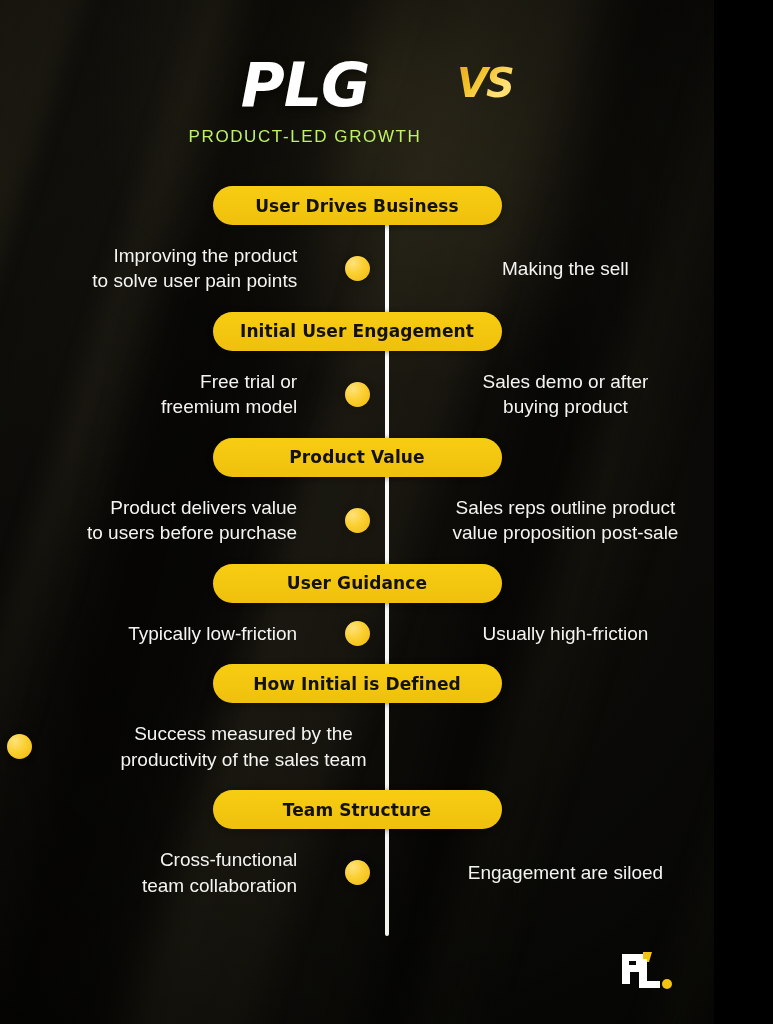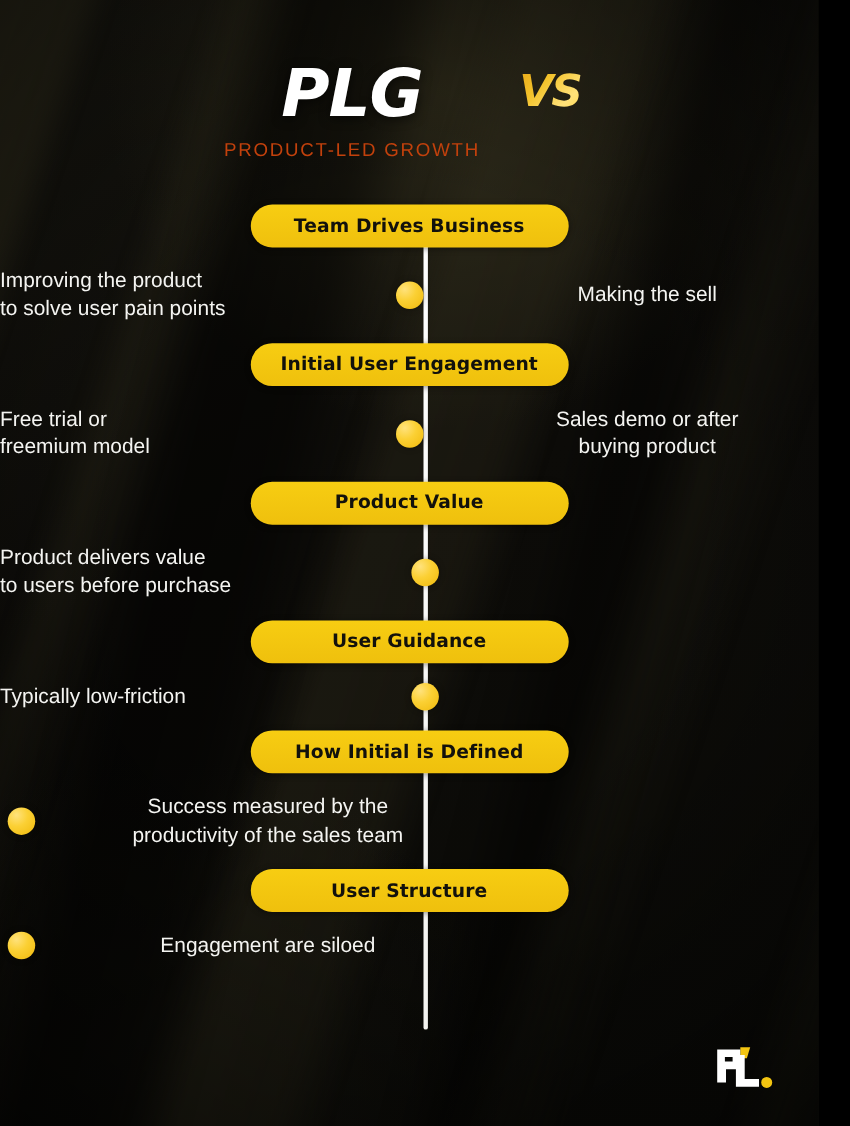--- a/index.html
+++ b/index.html
@@ -9,21 +9,20 @@
   }
   body {
     font-family: "DejaVu Sans", sans-serif;
   }
   #page {
     position: relative;
     width: 714px;
     height: 1024px;
     overflow: hidden;
     background: #100f0c;
-    padding-left: 30px;
   }
   
   .bg-base {
     position: absolute; inset: 0;
     background:
       radial-gradient(ellipse 70% 50% at 55% 8%, #2a2718 0%, rgba(20,19,12,0) 60%),
       radial-gradient(ellipse 60% 40% at 20% 95%, #14130d 0%, rgba(10,10,8,0) 70%),
       linear-gradient(160deg, #16150f 0%, #0d0c09 45%, #0a0a07 100%);
   }
   .bg-streaks {
@@ -100,21 +99,21 @@
     color: #ffffff;
     letter-spacing: -1px;
     line-height: 1;
     margin: 0;
     text-shadow: 0 2px 10px rgba(0,0,0,0.6);
   }
   .head-sub {
     font-family: "Liberation Sans", sans-serif;
     font-size: 17px;
     font-weight: 400;
-    color: #c2410c;
+    color: #bef264;
     letter-spacing: 1.6px;
     margin-top: 12px;
     white-space: nowrap;
   }
   .vs-mark {
     font-family: "DejaVu Sans", sans-serif;
     font-size: 40px;
     font-weight: 700;
     font-style: italic;
     line-height: 1;
@@ -172,20 +171,21 @@
   }
   .col {
     width: 367px;
     box-sizing: border-box;
     font-family: "Liberation Sans", sans-serif;
     font-size: 19px;
     color: #f4f4f1;
     line-height: 1.34;
   }
   .col.left {
+    text-align: right;
     padding-right: 42px;
   }
   .col.right {
     text-align: center;
     padding-left: 42px;
   }
   .dot-cell {
     width: 39px;
     display: flex;
     justify-content: center;
@@ -234,21 +234,21 @@
     </div>
 
 
   </div>
 
   <div class="timeline">
     <div class="spine"></div>
     <div id="sections-host">
         <div class="section">
           <div class="pill-wrap">
-            <div class="pill">Team Drives Business</div>
+            <div class="pill">User Drives Business</div>
           </div>
           <div class="gap-pre"></div>
           <div class="row">
             <div class="col left">Improving the product<br>to solve user pain points</div>
             <div class="dot-cell">
               <div class="dot"></div>
             </div>
             <div class="col right">Making the sell</div>
           </div>
           <div class="gap-post"></div>
@@ -270,55 +270,58 @@
         <div class="section">
           <div class="pill-wrap">
             <div class="pill">Product Value</div>
           </div>
           <div class="gap-pre"></div>
           <div class="row">
             <div class="col left">Product delivers value<br>to users before purchase</div>
             <div class="dot-cell">
               <div class="dot"></div>
             </div>
+            <div class="col right">Sales reps outline product<br>value proposition post-sale</div>
           </div>
           <div class="gap-post"></div>
         </div>
         <div class="section">
           <div class="pill-wrap">
             <div class="pill">User Guidance</div>
           </div>
           <div class="gap-pre"></div>
           <div class="row">
             <div class="col left">Typically low-friction</div>
             <div class="dot-cell">
               <div class="dot"></div>
             </div>
+            <div class="col right">Usually high-friction</div>
           </div>
           <div class="gap-post"></div>
         </div>
         <div class="section">
           <div class="pill-wrap">
             <div class="pill">How Initial is Defined</div>
           </div>
           <div class="gap-pre"></div>
           <div class="row">
             <div class="dot-cell">
               <div class="dot"></div>
             </div>
             <div class="col right">Success measured by the<br>productivity of the sales team</div>
           </div>
           <div class="gap-post"></div>
         </div>
         <div class="section">
           <div class="pill-wrap">
-            <div class="pill">User Structure</div>
-          </div>
-          <div class="gap-pre"></div>
-          <div class="row">
+            <div class="pill">Team Structure</div>
+          </div>
+          <div class="gap-pre"></div>
+          <div class="row">
+            <div class="col left">Cross-functional<br>team collaboration</div>
             <div class="dot-cell">
               <div class="dot"></div>
             </div>
             <div class="col right">Engagement are siloed</div>
           </div>
           <div class="gap-post"></div>
         </div>
       </div>
   </div>
 

